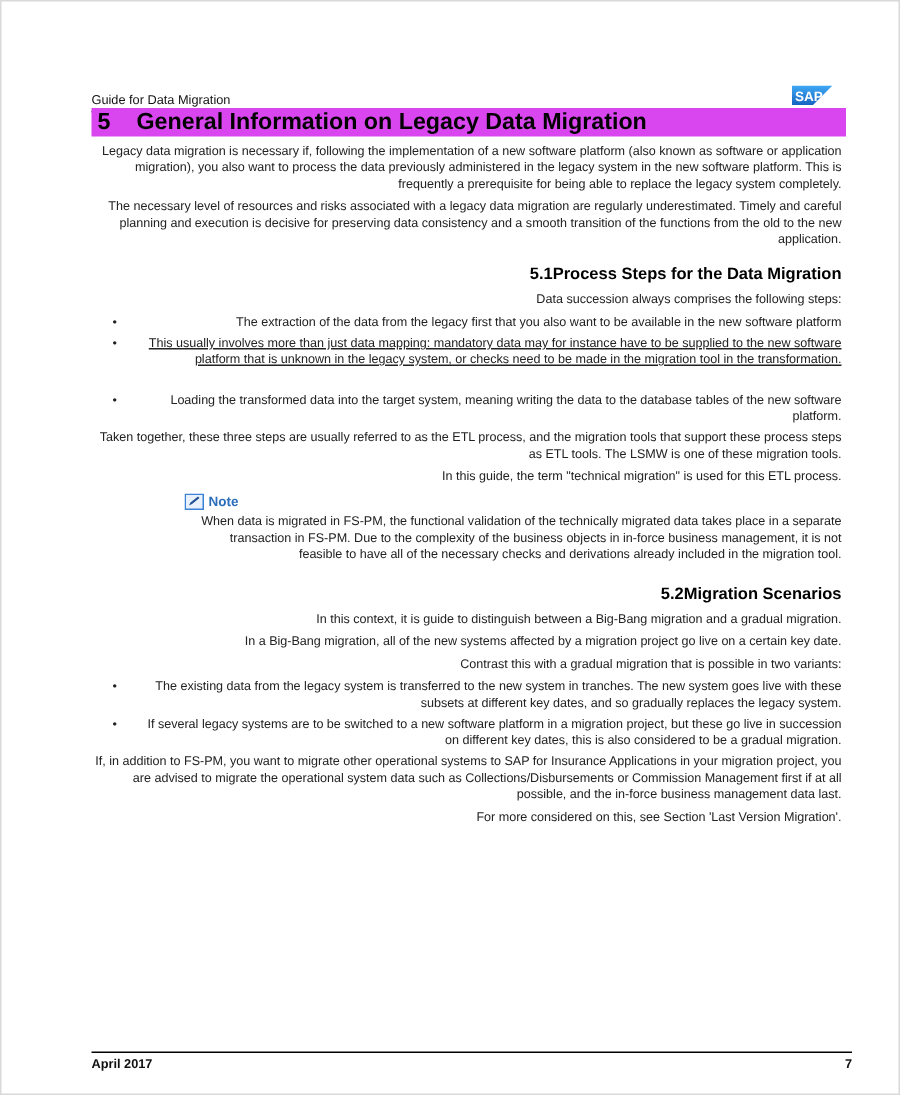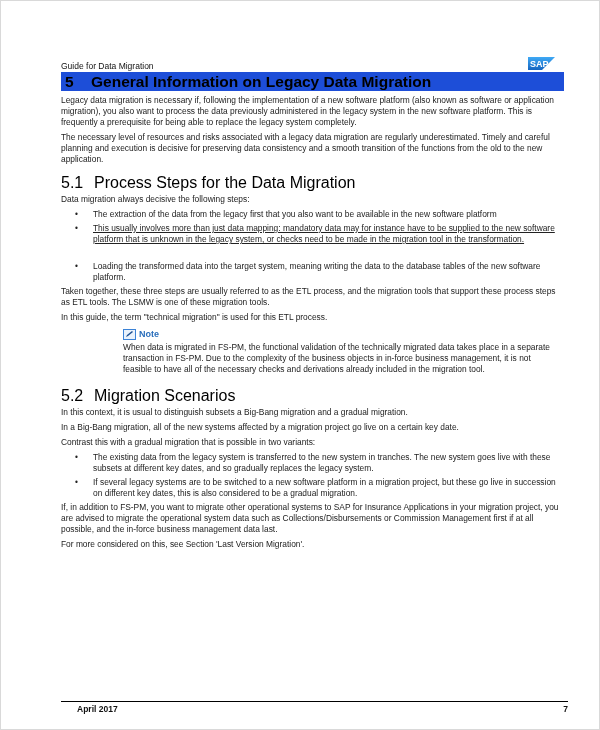--- a/index.html
+++ b/index.html
@@ -16,45 +16,45 @@
     position: absolute; left: 60px; top: 28px; width: 492px; height: 16px;
     border-bottom: 1px solid #000;
     margin-top: 29px;
   }
   .header-title { position: absolute; left: 0; top: 3px; font-size: 8.5px; color: #111; }
   .sap-logo {
     position: absolute; right: -2px; top: -1px; width: 27px; height: 13px;
   }
   .h1 {
     position: absolute; left: 60px; top: 71px; width: 503px; height: 19px;
-    background: #1d4ed8; font-family: "Liberation Sans", sans-serif;
+    background: #d946ef; font-family: "Liberation Sans", sans-serif;
     font-weight: bold; font-size: 15.5px; line-height: 19px; color: #000;
     white-space: nowrap;
   }
   .h1 .num { display: inline-block; width: 26px; padding-left: 4px; }
-  .content { position: absolute; left: 60px; top: 94px; width: 500px; font-size: 8.4px; line-height: 11px; color: #222; }
+  .content { position: absolute; left: 60px; top: 94px; width: 500px; font-size: 8.4px; line-height: 11px; color: #222; text-align: right; }
   .content p { margin: 0 0 4px 0; }
   .h2 {
-    font-weight: normal; font-size: 16px; line-height: 16px; color: #000;
+    font-weight: bold; font-size: 11px; line-height: 16px; color: #000;
     margin: 10px 0 3px 0; white-space: nowrap;
   }
   .h2 .num { display: inline-block; width: 33px; }
   ul.bullets { list-style: none; margin: 0 0 3px 0; padding: 0; }
   ul.bullets li { position: relative; padding-left: 32px; margin-bottom: 3px; }
   ul.bullets li .dot { position: absolute; left: 14px; top: 0; }
   .sub { padding-left: 32px; margin-bottom: 16px; text-decoration: underline; }
   .note { margin: 6px 0 0 62px; }
   .note-head { display: flex; align-items: center; gap: 3px; color: #2a6ebb; font-weight: bold; font-size: 9px; margin-bottom: 2px; }
   .note-icon { width: 13px; height: 11px; }
   .note-body { font-size: 8.4px; line-height: 11px; }
   .footer {
     position: absolute; left: 60px; top: 700px; width: 507px;
     border-top: 1.5px solid #000; font-size: 8.5px; font-weight: bold;
   }
-  .footer-date { position: absolute; left: 16px; top: 2px; }
+  .footer-date { position: absolute; left: 0; top: 2px; }
   .footer-page { position: absolute; right: 0; top: 2px; }
 </style>
 </head>
 <body>
 
 <div class="page">
 
   <div class="header">
     <span class="header-title">Guide for Data Migration</span>
     <svg class="sap-logo" viewBox="0 0 27 13">
@@ -73,21 +73,21 @@
     <span class="num">5</span><span>General Information on Legacy Data Migration</span>
   </div>
 
   <div class="content">
     <p>Legacy data migration is necessary if, following the implementation of a new software platform (also known as software or application migration), you also want to process the data previously administered in the legacy system in the new software platform. This is frequently a prerequisite for being able to replace the legacy system completely.</p>
     <p>The necessary level of resources and risks associated with a legacy data migration are regularly underestimated. Timely and careful planning and execution is decisive for preserving data consistency and a smooth transition of the functions from the old to the new application.</p>
 
     <div class="h2">
       <span class="num">5.1</span><span>Process Steps for the Data Migration</span>
     </div>
-    <p>Data migration always decisive the following steps:</p>
+    <p>Data succession always comprises the following steps:</p>
     <ul class="bullets">
       <li><span class="dot">•</span><span>The extraction of the data from the legacy first that you also want to be available in the new software platform</span></li>
       <li><span class="dot">•</span></li>
     </ul>
     <div class="sub">This usually involves more than just data mapping: mandatory data may for instance have to be supplied to the new software platform that is unknown in the legacy system, or checks need to be made in the migration tool in the transformation.</div>
     <ul class="bullets">
       <li><span class="dot">•</span><span>Loading the transformed data into the target system, meaning writing the data to the database tables of the new software platform.</span></li>
     </ul>
     <p>Taken together, these three steps are usually referred to as the ETL process, and the migration tools that support these process steps as ETL tools. The LSMW is one of these migration tools.</p>
     <p>In this guide, the term "technical migration" is used for this ETL process.</p>
@@ -100,21 +100,21 @@
           <polygon points="3,8 4,6 9,2 10,3 5,7" fill="#1d4f91"></polygon>
         </svg>
         <span>Note</span>
       </div>
       <div class="note-body">When data is migrated in FS-PM, the functional validation of the technically migrated data takes place in a separate transaction in FS-PM. Due to the complexity of the business objects in in-force business management, it is not feasible to have all of the necessary checks and derivations already included in the migration tool.</div>
     </div>
 
     <div class="h2" style="margin-top:13px;">
       <span class="num">5.2</span><span>Migration Scenarios</span>
     </div>
-    <p>In this context, it is usual to distinguish subsets a Big-Bang migration and a gradual migration.</p>
+    <p>In this context, it is guide to distinguish between a Big-Bang migration and a gradual migration.</p>
     <p>In a Big-Bang migration, all of the new systems affected by a migration project go live on a certain key date.</p>
     <p>Contrast this with a gradual migration that is possible in two variants:</p>
     <ul class="bullets">
       <li><span class="dot">•</span><span>The existing data from the legacy system is transferred to the new system in tranches. The new system goes live with these subsets at different key dates, and so gradually replaces the legacy system.</span></li>
       <li><span class="dot">•</span><span>If several legacy systems are to be switched to a new software platform in a migration project, but these go live in succession on different key dates, this is also considered to be a gradual migration.</span></li>
     </ul>
     <p>If, in addition to FS-PM, you want to migrate other operational systems to SAP for Insurance Applications in your migration project, you are advised to migrate the operational system data such as Collections/Disbursements or Commission Management first if at all possible, and the in-force business management data last.</p>
     <p>For more considered on this, see Section 'Last Version Migration'.</p>
   </div>
 

